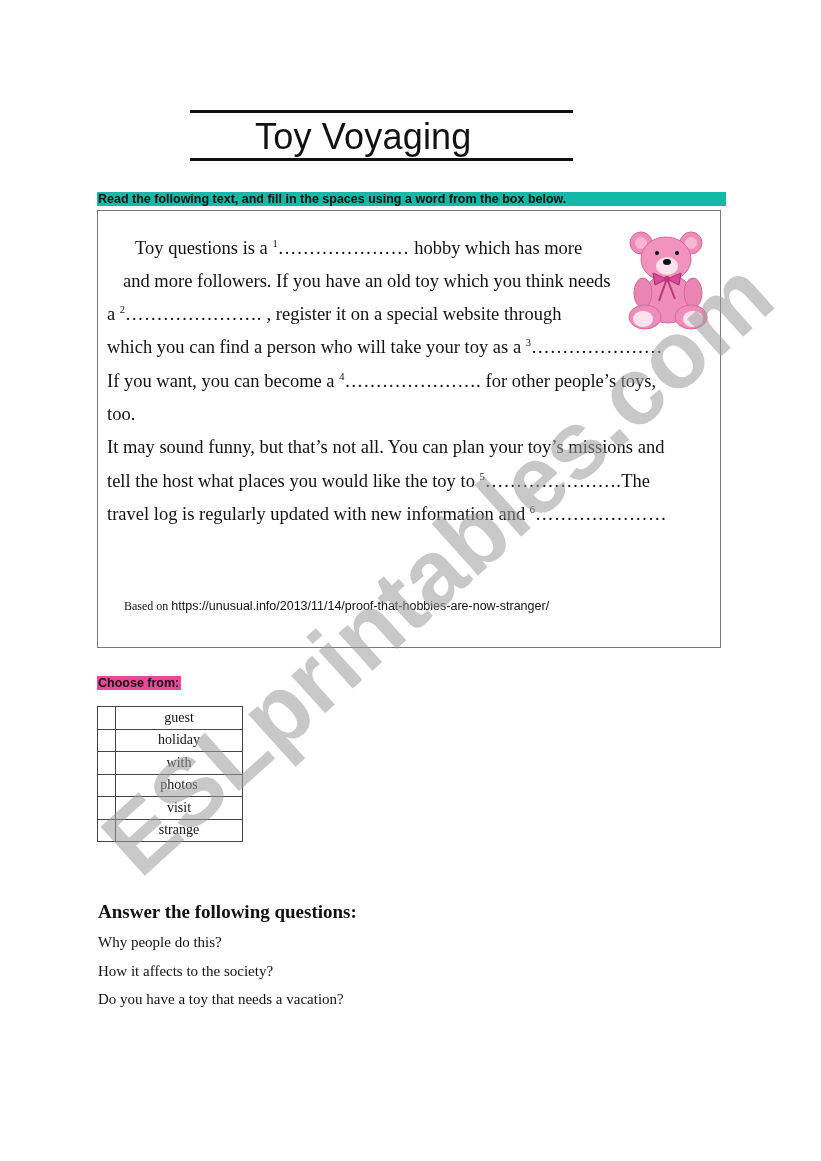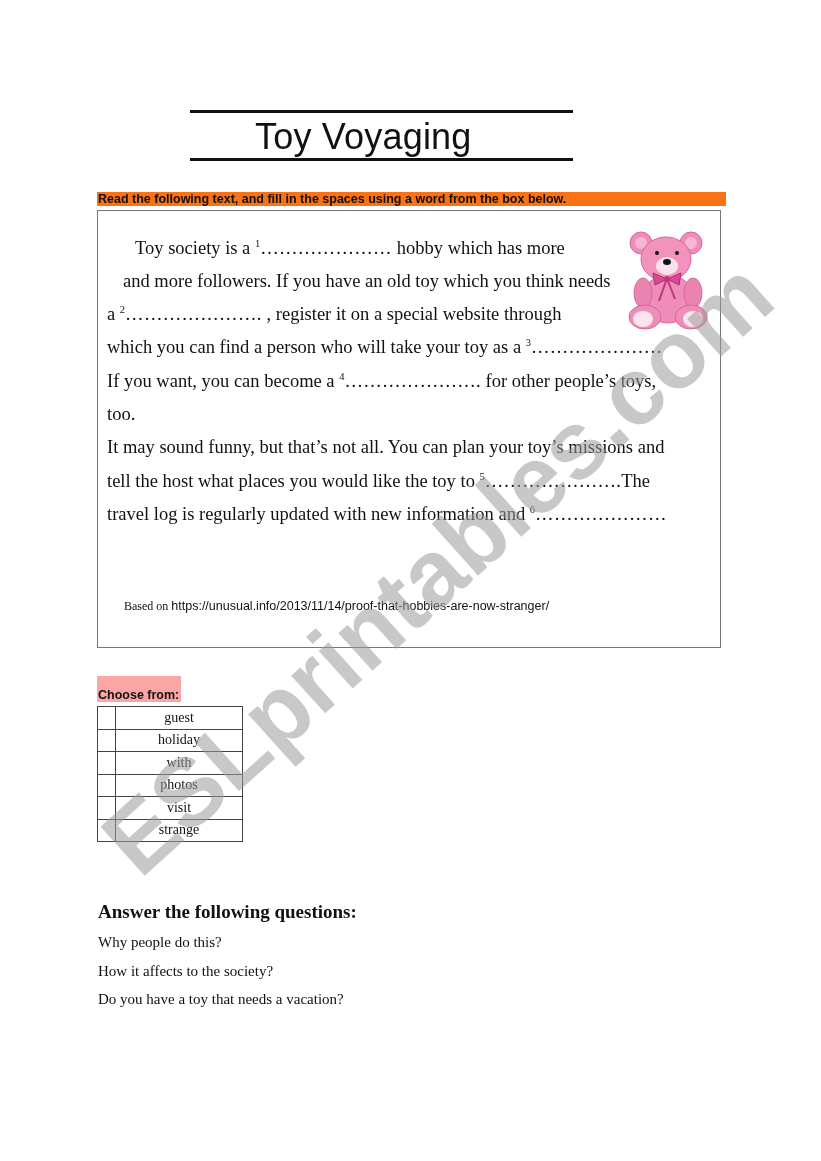--- a/index.html
+++ b/index.html
@@ -4,32 +4,32 @@
 <style>
   html, body { margin: 0; padding: 0; background: #ffffff; }
   body { width: 821px; height: 1161px; position: relative; overflow: hidden; font-family: "Liberation Serif", serif; color: #111; }
 
   .title-block { position: absolute; left: 190px; top: 110px; width: 383px; height: 52px; }
   .title-rule { position: absolute; left: 0; width: 383px; height: 3px; background: #111; }
   .title-rule.top { top: 0; }
   .title-rule.bottom { top: 48px; }
   .title-text { position: absolute; left: 65px; top: 6px; font-family: "Liberation Sans", sans-serif; font-size: 36px; color: #111; letter-spacing: 0.2px; }
 
-  .instruction { position: absolute; left: 97px; top: 192px; width: 628px; height: 14px; background: #f97316; font-family: "Liberation Sans", sans-serif; font-weight: bold; font-size: 12.5px; line-height: 14px; padding-left: 1px; }
+  .instruction { position: absolute; left: 97px; top: 192px; width: 628px; height: 14px; background: #14b8a6; font-family: "Liberation Sans", sans-serif; font-weight: bold; font-size: 12.5px; line-height: 14px; padding-left: 1px; }
 
   .text-box { position: absolute; left: 97px; top: 210px; width: 624px; height: 438px; border: 1.5px solid #777; box-sizing: border-box; }
   .line { position: absolute; left: 9px; font-size: 18.5px; white-space: nowrap; }
   .line sup { font-size: 10.5px; vertical-align: 7px; }
   .dots { letter-spacing: 0.3px; }
   .source { position: absolute; left: 8px; top: 388px; font-size: 12px; white-space: nowrap; margin-left: 18px; }
   .source .url { font-family: "Liberation Sans", sans-serif; font-size: 12.5px; }
 
   .bear { position: absolute; left: 527px; top: 18px; width: 86px; height: 102px; }
 
-  .choose-label { position: absolute; left: 97px; top: 676px; background: #fca5a5; font-family: "Liberation Sans", sans-serif; font-weight: bold; font-size: 12.5px; line-height: 14px; padding: 12px 2px 0 1px; }
+  .choose-label { position: absolute; left: 97px; top: 676px; background: #ec4899; font-family: "Liberation Sans", sans-serif; font-weight: bold; font-size: 12.5px; line-height: 14px; padding: 0 2px 0 1px; }
 
   .word-table { position: absolute; left: 97px; top: 706px; border-collapse: collapse; }
   .word-table td { border: 1px solid #444; height: 21.5px; padding: 0; font-size: 14px; line-height: 20px; text-align: center; }
   .word-table td.num { width: 17px; }
   .word-table td.word { width: 126px; }
 
   .questions-title { position: absolute; left: 98px; top: 901px; font-weight: bold; font-size: 19px; }
   .question { position: absolute; left: 98px; font-size: 15px; }
 
   .watermark { position: absolute; left: 0; top: 0; width: 821px; height: 1161px; pointer-events: none; }
@@ -40,21 +40,21 @@
 <div class="title-block">
   <div class="title-rule top"></div>
   <div class="title-text">Toy Voyaging</div>
   <div class="title-rule bottom"></div>
 </div>
 
 <div class="instruction">Read the following text, and fill in the spaces using a word from the box below.</div>
 
 <div class="text-box">
   <div class="line" style="top:27px; left:37px;">
-    <span>Toy society is a </span><sup>1</sup><span class="dots">………………… </span><span> hobby which has more</span>
+    <span>Toy questions is a </span><sup>1</sup><span class="dots">………………… </span><span> hobby which has more</span>
   </div>
   <div class="line" style="top:60px;margin-left:16px;">and more followers. If you have an old toy which you think needs</div>
   <div class="line" style="top:93px;">
     <span>a </span><sup>2</sup><span class="dots">…………………. </span><span>, register it on a special website through</span>
   </div>
   <div class="line" style="top:126px;">
     <span>which you can find a person who will take your toy as a </span><sup>3</sup><span class="dots">…………………</span>
   </div>
   <div class="line" style="top:160px;">
     <span> If you want, you can become a </span><sup>4</sup><span class="dots">………………….</span><span> for other people’s toys,</span>

